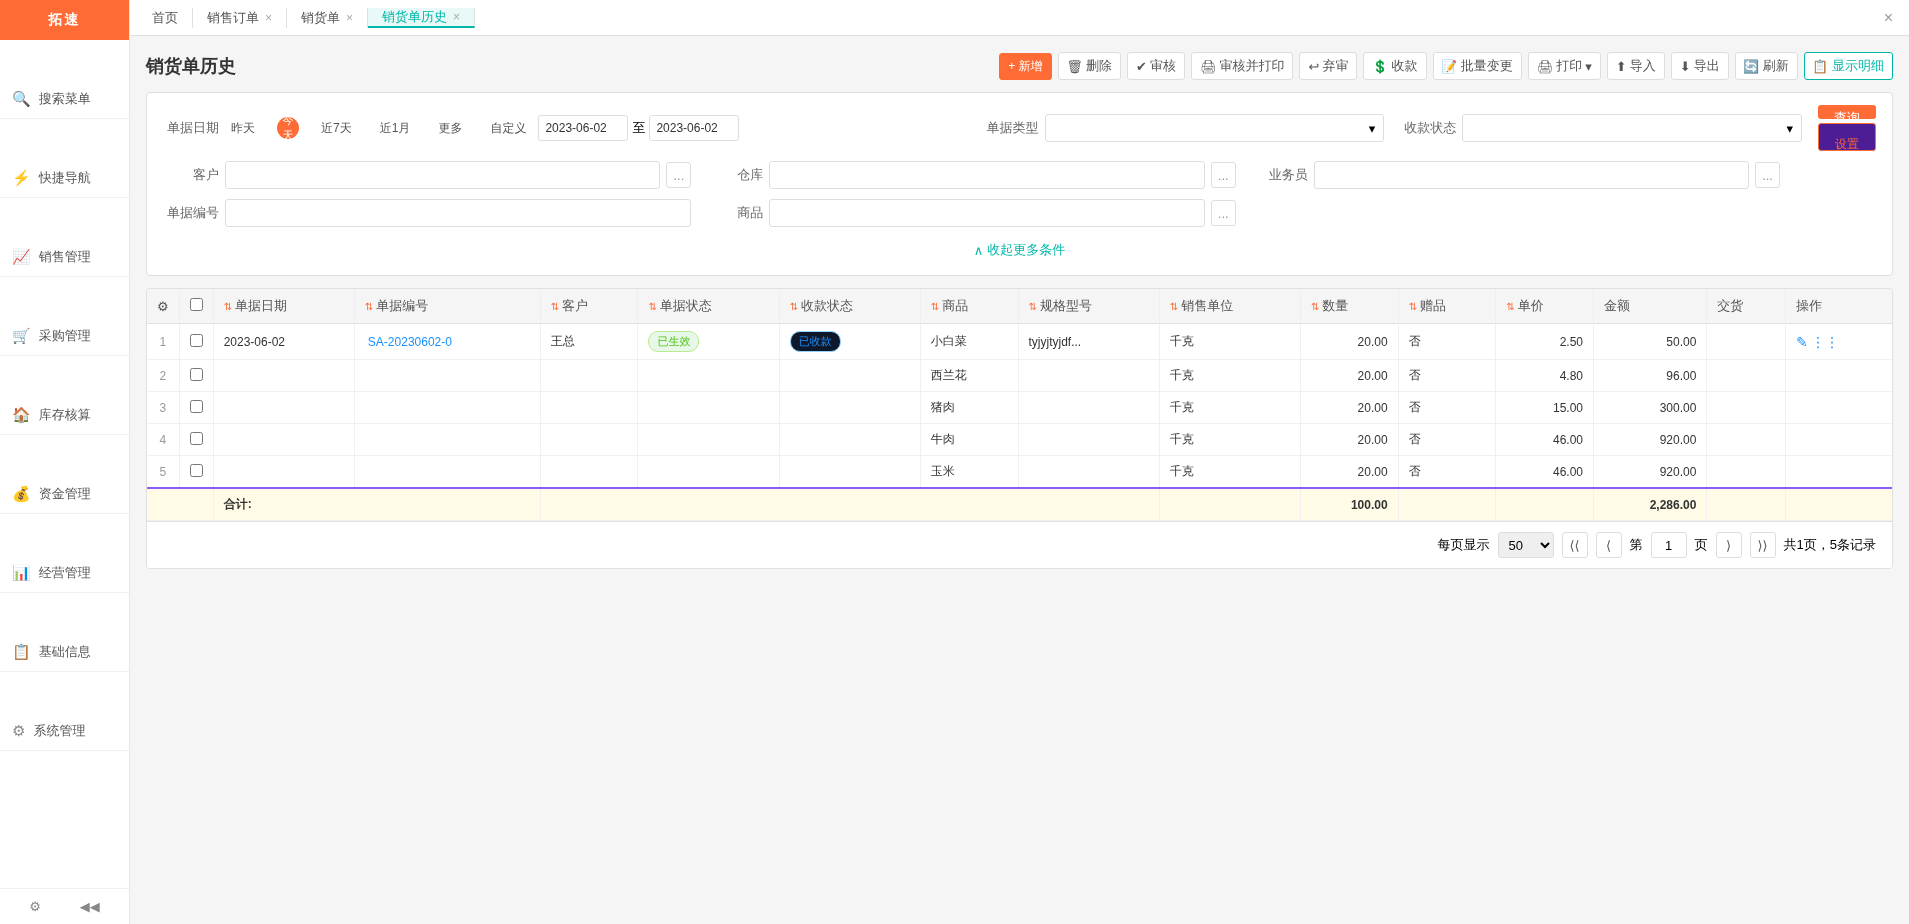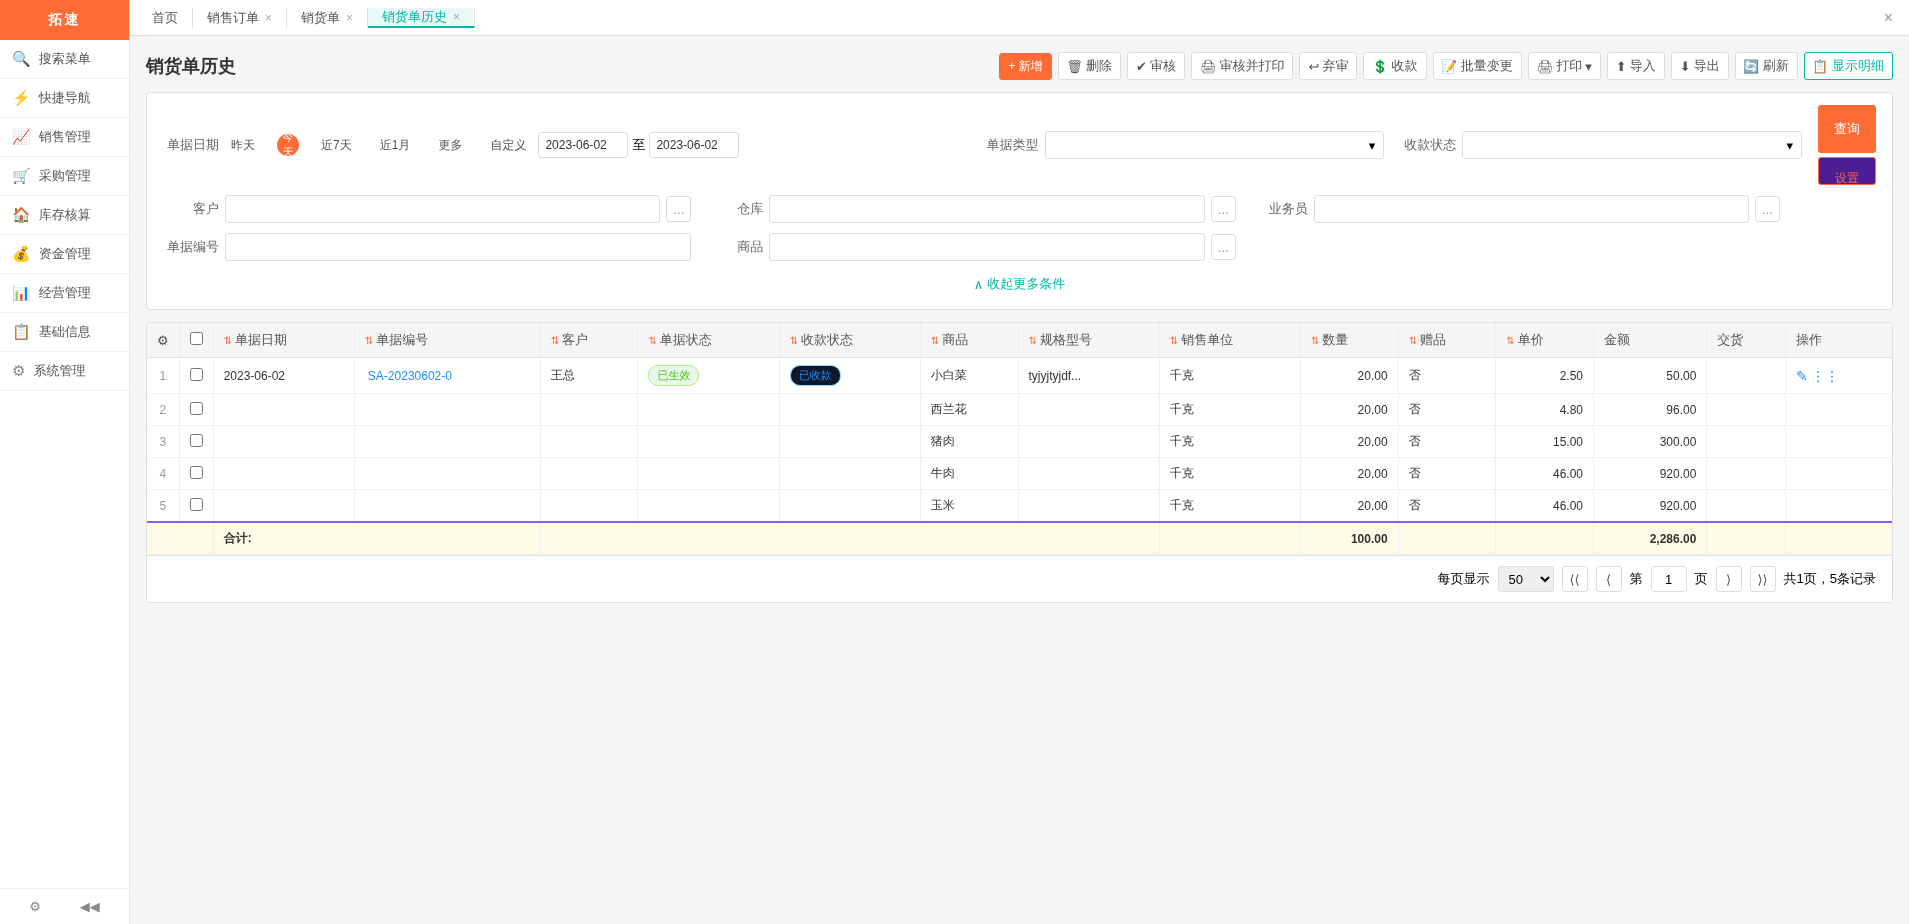--- a/index.html
+++ b/index.html
@@ -6,20 +6,21 @@
     body { display: flex; height: 924px; overflow: hidden; background: #f5f5f5; }
 
     
     .sidebar {
       width: 130px;
       background: #fff;
       border-right: 1px solid #e8e8e8;
       display: flex;
       flex-direction: column;
       flex-shrink: 0;
+      gap: 40px;
     }
     .sidebar-logo {
       height: 40px;
       background: #ff6b35;
       display: flex;
       align-items: center;
       justify-content: center;
       color: #fff;
       font-size: 14px;
       font-weight: bold;
@@ -355,21 +356,21 @@
       height: 28px;
     }
     .query-btn {
       background: #ff6b35;
       border: none;
       color: #fff;
       border-radius: 3px;
       padding: 4px 16px;
       cursor: pointer;
       font-size: 13px;
-      height: 48px;
+      height: 14px;
     }
     .checkbox-cell { width: 30px; text-align: center; }
     .num-cell { width: 30px; text-align: center; color: #999; }
     .right-align { text-align: right; }
   </style>
 </head>
 <body>
 
 <div class="sidebar">
   <div class="sidebar-logo">拓速</div>

